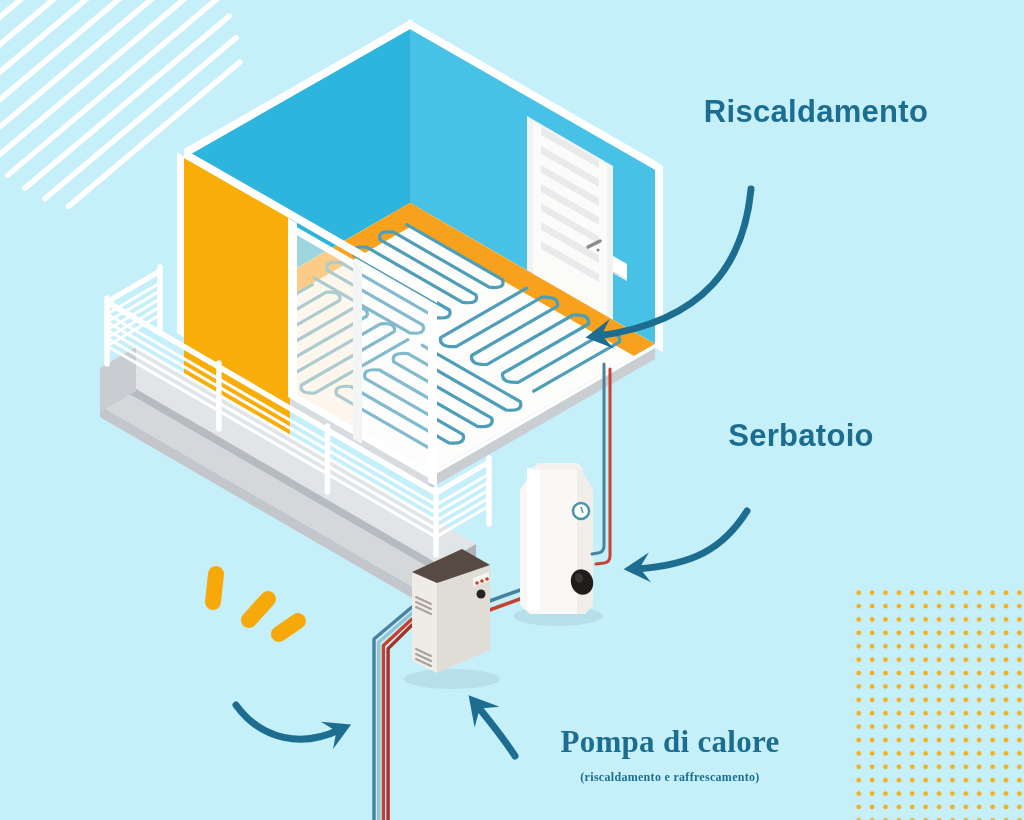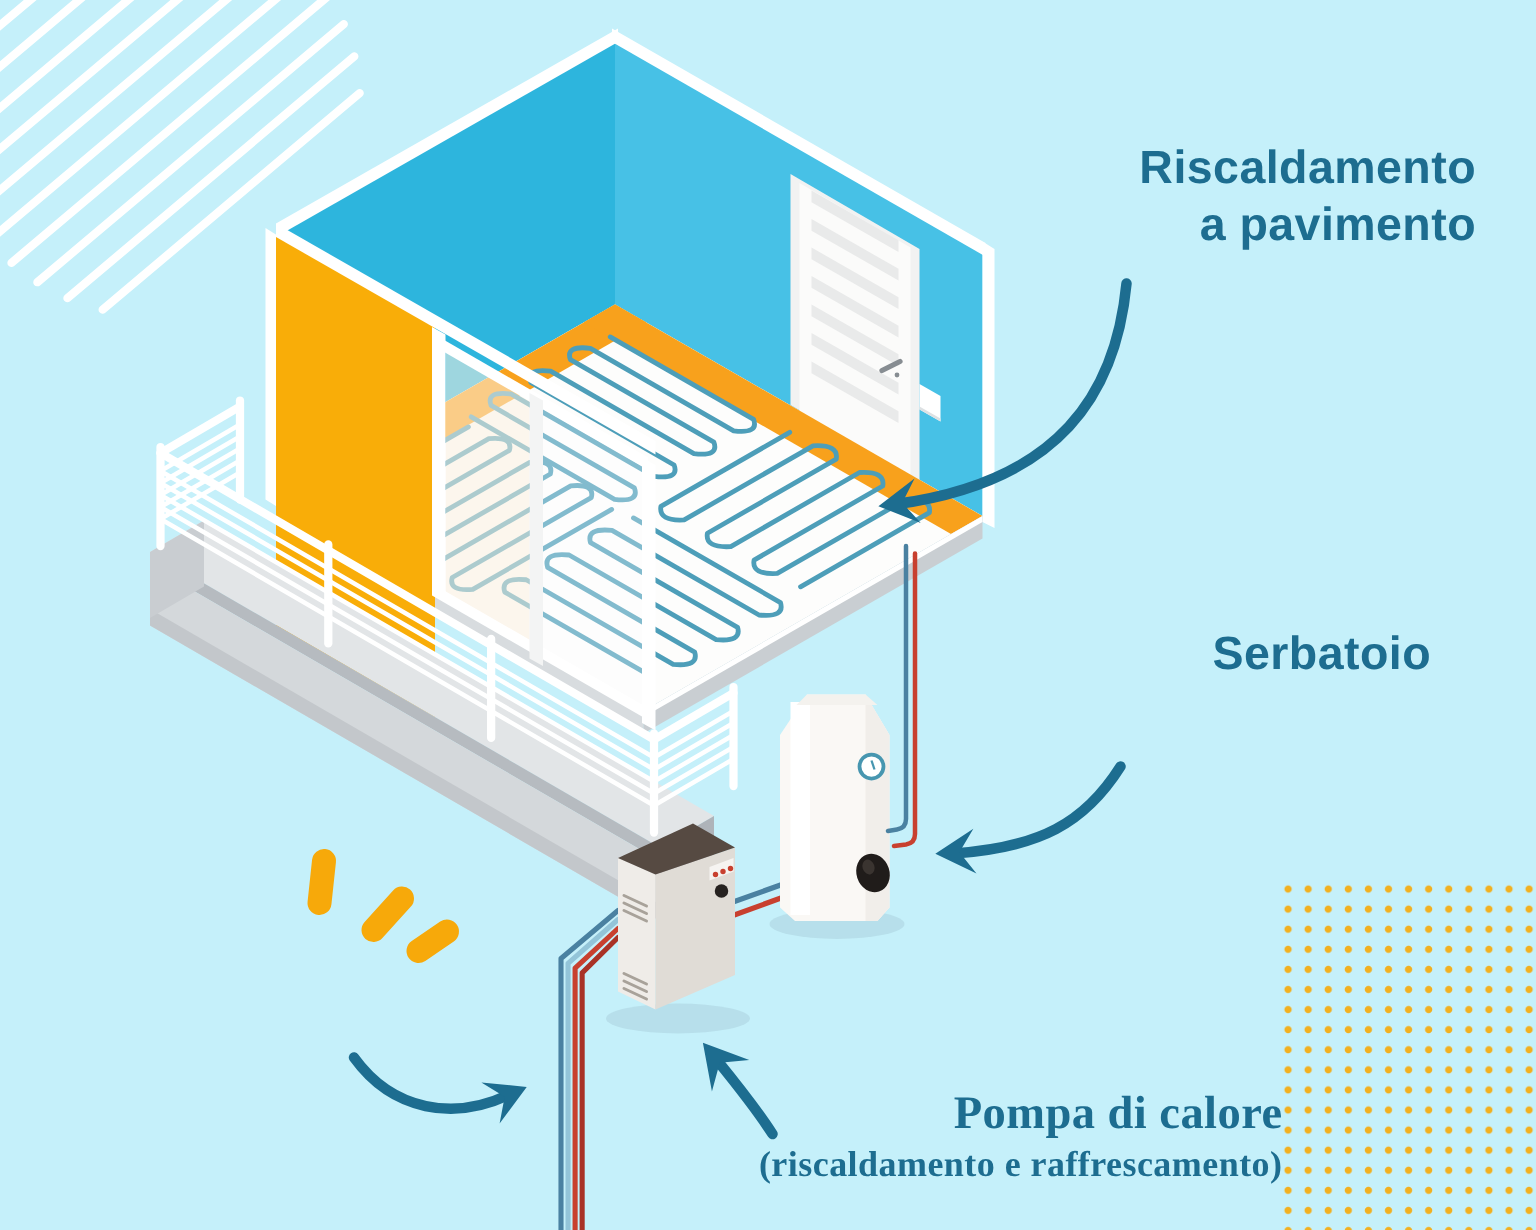--- a/index.html
+++ b/index.html
@@ -3,24 +3,24 @@
 <meta charset="utf-8">
 <style>
   html,body{margin:0;padding:0;}
   #canvas{
     position:relative; width:1024px; height:820px; overflow:hidden;
     background:var(--bg,#c5f0fa);
     font-family:"Liberation Sans", sans-serif;
   }
   #scene{position:absolute;left:0;top:0;}
   .label{
-    position:absolute; text-align:right; color:var(--ink,#1d6d90);
+    position:absolute; text-align:center; color:var(--ink,#1d6d90);
     font-weight:700; letter-spacing:.3px; line-height:38px; font-size:31px;
   }
-  .label .sub{font-size:24px; line-height:24px; margin-top:4px; font-weight:700;}
+  .label .sub{font-size:12px; line-height:24px; margin-top:4px; font-weight:700;}
   #dots{
     position:absolute; left:852px; top:586px; width:172px; height:234px;
     background-image:radial-gradient(circle, var(--dots,#f2b01f) 2.1px, rgba(0,0,0,0) 2.7px);
     background-size:13.4px 13.4px;
   }
   
   .wallL{fill:var(--wallL,#2db5dd);} .wallR{fill:var(--wallR,#47c1e6);}
   .yellow{fill:var(--yellow,#f9ad08);} .orange{fill:var(--orange,#f8a11c);}
   .pipeT{stroke:var(--pipeT,#4d9eb9);fill:none;stroke-width:3.2;stroke-linecap:round;stroke-linejoin:round;}
   .pipeR{stroke:var(--pipeR,#c8402f);fill:none;stroke-linecap:round;stroke-linejoin:round;}
@@ -220,21 +220,20 @@
 
     <g>
       <path class="accent" d="M213,602 L216,574"></path>
       <path class="accent" d="M249,620 L268,599"></path>
       <path class="accent" d="M279,634 L298,621"></path>
     </g>
   </svg>
 
   <div class="label" style="left:648px;top:93px;width:336px;">
     <div>Riscaldamento</div>
-    <div>a pavimento</div>
   </div>
   <div class="label" style="left:648px;top:417px;width:306px;">
     <div>Serbatoio</div>
   </div>
   <div class="label" style="left:28px;top:621px;width:324px;">
   </div>
   <div class="label" style="left:485px;top:723px;width:370px;font-family:Liberation Serif, serif;">
     <div>Pompa di calore</div>
     <div class="sub">(riscaldamento e raffrescamento)</div>
   </div>

